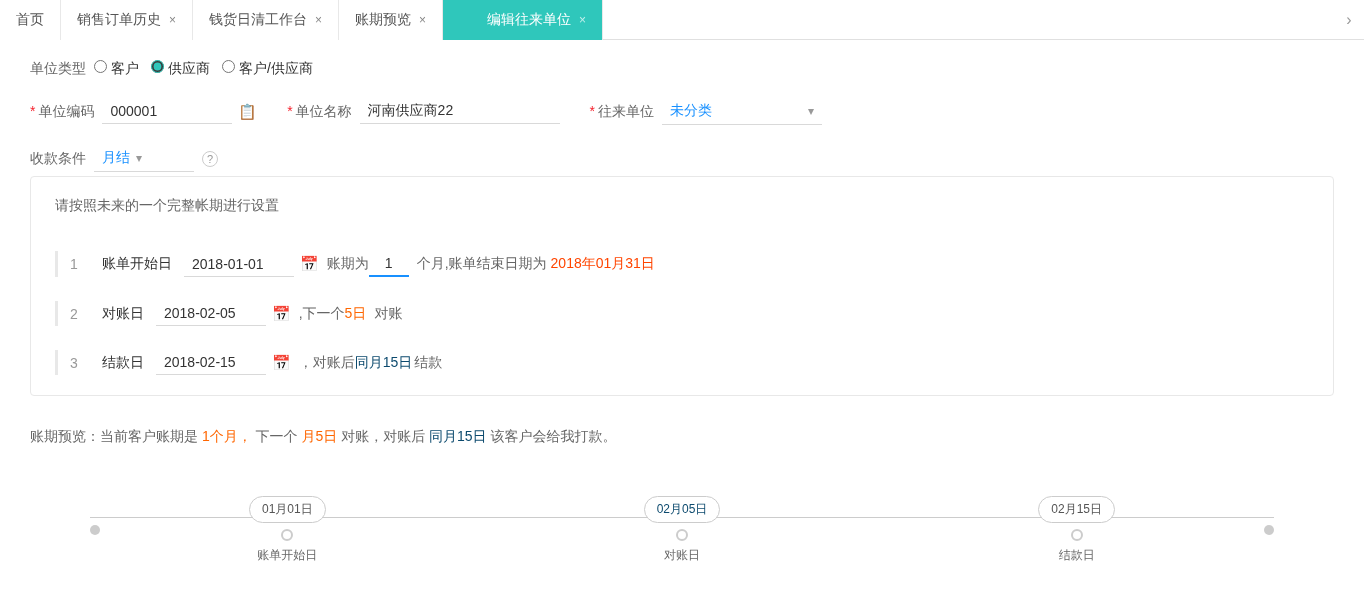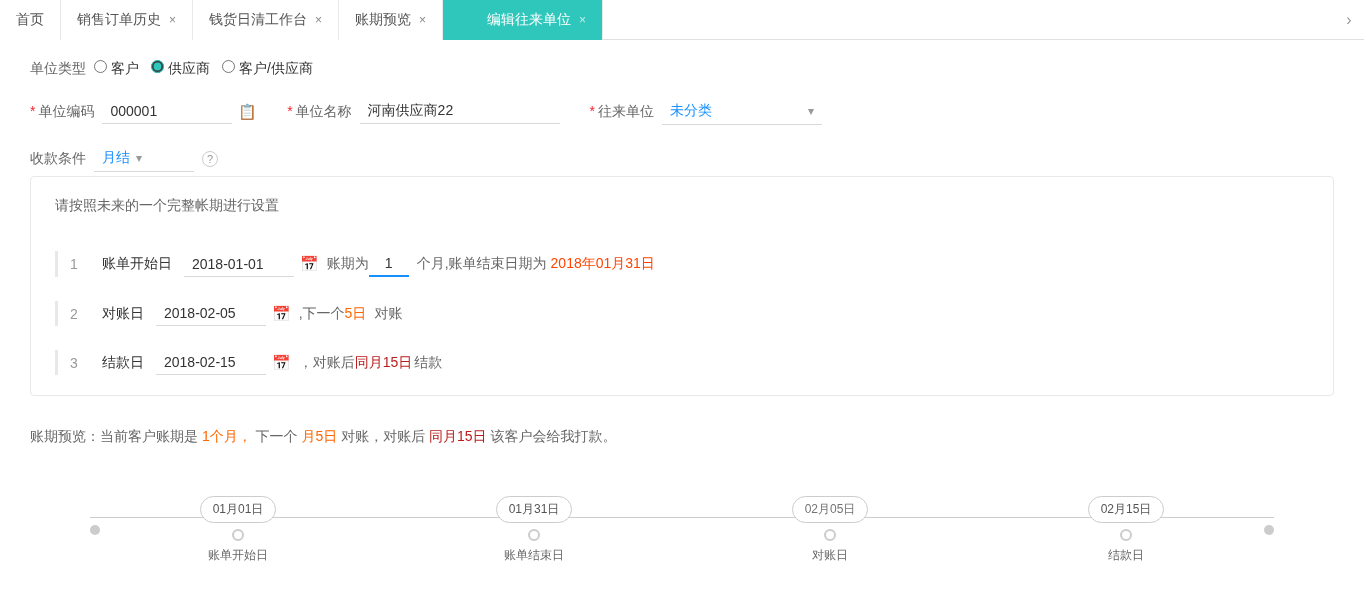--- a/index.html
+++ b/index.html
@@ -114,21 +114,21 @@
     .months-input {
       border: none; border-bottom: 2px solid #1890ff;
       padding: 4px 8px; font-size: 14px; color: #333; background: transparent;
       outline: none; width: 40px; text-align: center;
     }
 
     
     .preview-section { padding: 16px 0 24px 0; }
     .preview-text { color: #666; font-size: 14px; margin-bottom: 20px; }
 
-    .teal-text { color: #b91c1c; }
+    .teal-text { color: #0c4a6e; }
   </style>
 </head>
 <body>
 
 <div class="tabs-bar">
   <div class="tab-item">
     <span>首页</span>
   </div>
   <div class="tab-item">
     <span>销售订单历史</span>
@@ -254,28 +254,23 @@
         <div style="display:flex; align-items:center; position:absolute; left:0; top:50%; transform:translateY(-50%);">
           <div style="width:10px;height:10px;border-radius:50%;background:#ccc;"></div>
         </div>
 
         <div style="display:flex; flex-direction:column; align-items:center; flex:1;">
           <div style="border:1px solid #ccc; border-radius:20px; padding:4px 12px; font-size:12px; background:#fff; color:#555; margin-bottom:6px;">01月01日</div>
           <div style="width:12px;height:12px;border-radius:50%;border:2px solid #ccc;background:#fff;"></div>
           <div style="font-size:12px; color:#666; margin-top:6px;">账单开始日</div>
         </div>
 
+
         <div style="display:flex; flex-direction:column; align-items:center; flex:1;">
-          <div style="border:1px solid #ccc; border-radius:20px; padding:4px 12px; font-size:12px; background:#fff; color:#555; margin-bottom:6px;">01月31日</div>
-          <div style="width:12px;height:12px;border-radius:50%;border:2px solid #ccc;background:#fff;"></div>
-          <div style="font-size:12px; color:#666; margin-top:6px;">账单结束日</div>
-        </div>
-
-        <div style="display:flex; flex-direction:column; align-items:center; flex:1;">
-          <div style="border:1px solid #ccc; border-radius:20px; padding:4px 12px; font-size:12px; background:#fff; color:#737373; margin-bottom:6px;">02月05日</div>
+          <div style="border:1px solid #ccc; border-radius:20px; padding:4px 12px; font-size:12px; background:#fff; color:#0c4a6e; margin-bottom:6px;">02月05日</div>
           <div style="width:12px;height:12px;border-radius:50%;border:2px solid #ccc;background:#fff;"></div>
           <div style="font-size:12px; color:#666; margin-top:6px;">对账日</div>
         </div>
 
         <div style="display:flex; flex-direction:column; align-items:center; flex:1;">
           <div style="border:1px solid #ccc; border-radius:20px; padding:4px 12px; font-size:12px; background:#fff; color:#555; margin-bottom:6px;">02月15日</div>
           <div style="width:12px;height:12px;border-radius:50%;border:2px solid #ccc;background:#fff;"></div>
           <div style="font-size:12px; color:#666; margin-top:6px;">结款日</div>
         </div>
 

